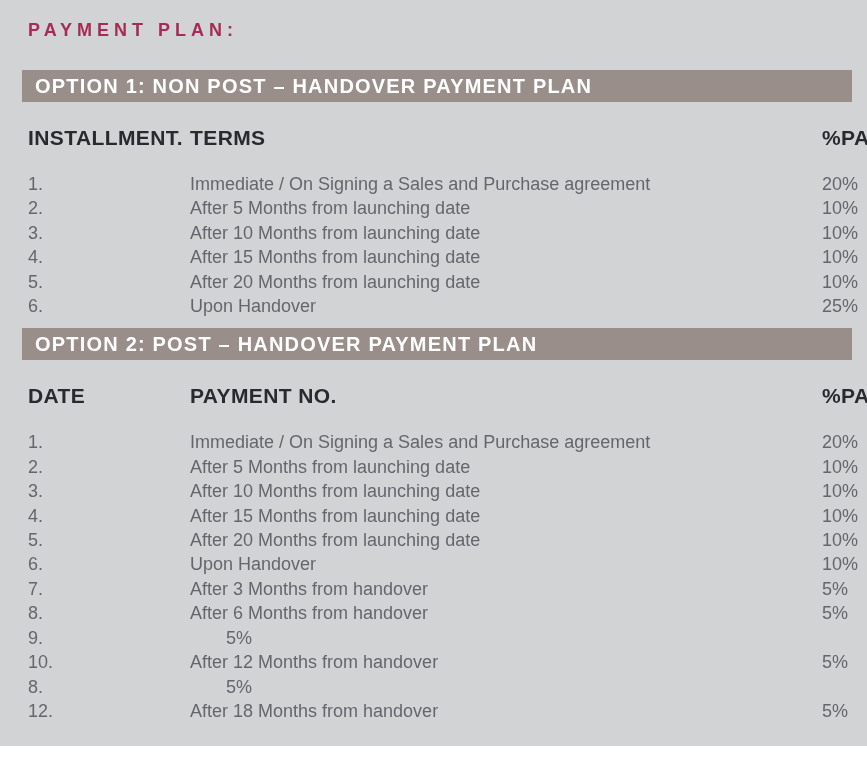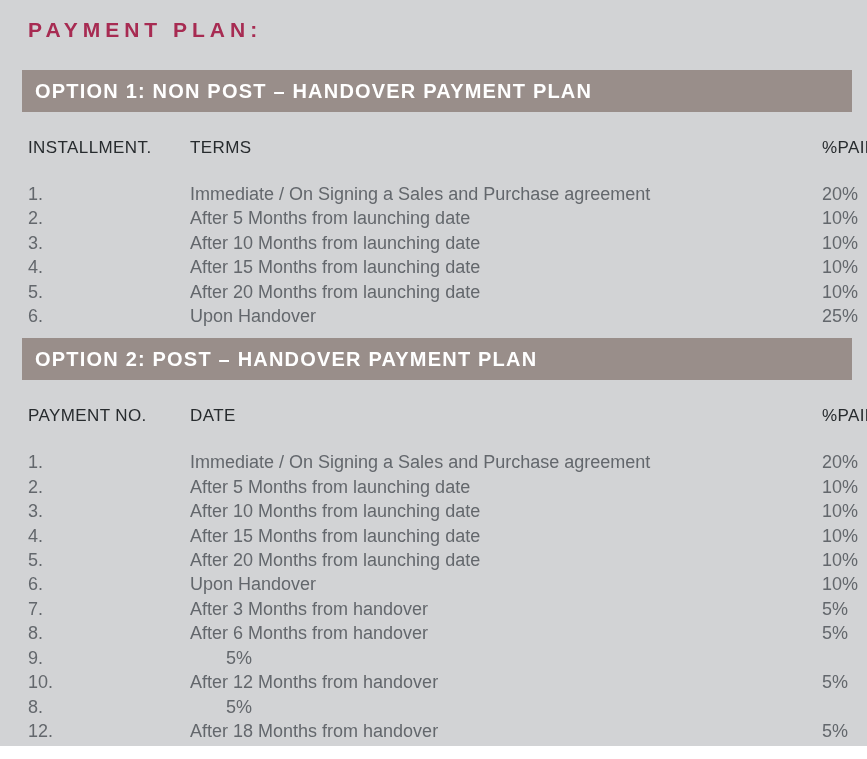--- a/index.html
+++ b/index.html
@@ -15,49 +15,49 @@
     font-family: "Liberation Sans", sans-serif;
     -webkit-font-smoothing: antialiased;
   }
   .page {
     padding: 13px 31px 0 28px;
     box-sizing: border-box;
     width: 100%;
     height: 100%;
   }
   .page-title {
-    font-size: 21px;
+    font-size: 18px;
     font-weight: 700;
     letter-spacing: 5px;
     line-height: 34px;
     color: var(--title, #a72b52);
   }
   .option-banner {
     margin: 23px -16px 0 -6px;
-    height: 42px;
+    height: 32px;
     background: var(--banner-bg, #998e8a);
     color: var(--banner-text, #ffffff);
     display: flex;
     align-items: center;
     padding-left: 13px;
     font-size: 20px;
     font-weight: 700;
     letter-spacing: 1.2px;
   }
   .option-section.second .option-banner {
     margin-top: 10px;
   }
   .grid-row {
     display: grid;
     grid-template-columns: 162px 596px 1fr;
   }
   .table-header-row {
     margin-top: 26px;
-    font-size: 17px;
-    font-weight: 400;
+    font-size: 21px;
+    font-weight: 700;
     letter-spacing: 0.4px;
     line-height: 20px;
     color: var(--header-text, #272b2e);
   }
   .rows {
     margin-top: 24px;
   }
   .table-row {
     font-size: 18px;
     line-height: 24.4px;
@@ -122,22 +122,22 @@
     <div>6.</div>
     <div>Upon Handover</div>
     <div class="cell-paid">25%</div>
   </div>
 </div>
   </section>
 
   <section class="option-section second">
     <div class="option-banner">OPTION 2: POST – HANDOVER PAYMENT PLAN</div>
     <div class="grid-row table-header-row">
+      <div>DATE</div>
       <div>PAYMENT NO.</div>
-      <div>DATE</div>
       <div class="cell-paid">%PAID</div>
     </div>
     <div class="rows">
   <div class="grid-row table-row">
     <div>1.</div>
     <div>Immediate / On Signing a Sales and Purchase agreement</div>
     <div class="cell-paid">20%</div>
   </div>
 
   <div class="grid-row table-row">

